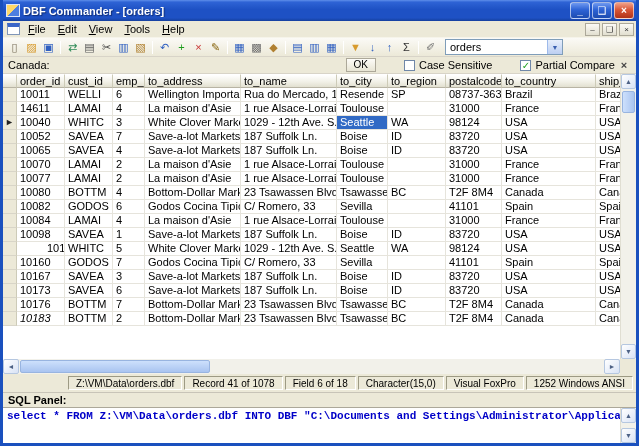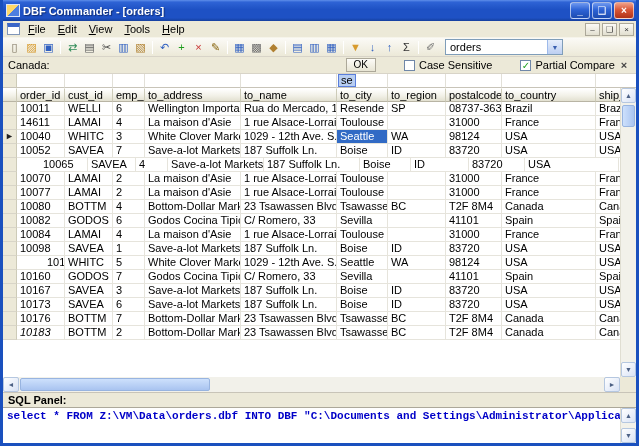--- a/index.html
+++ b/index.html
@@ -176,33 +176,20 @@
       <span>Case Sensitive</span>
     </span>
     <span class="cb">
       <span class="cb-box" id="partial-box">✓</span>
       <span>Partial Compare</span>
     </span>
     <span class="filter-close">×</span>
   </div>
 
   <div class="grid-area">
-    <div class="filter-row" id="filter-row">
-        <div class="fcell marker" style="width: 14px; flex: 0 0 14px;"></div>
-        <div class="fcell" style="width: 48px; flex: 0 0 48px;"></div>
-        <div class="fcell" style="width: 48px; flex: 0 0 48px;"></div>
-        <div class="fcell" style="width: 32px; flex: 0 0 32px;"></div>
-        <div class="fcell" style="width: 96px; flex: 0 0 96px;"></div>
-        <div class="fcell" style="width: 96px; flex: 0 0 96px;"></div>
-        <div class="fcell focus" style="width: 51px; flex: 0 0 51px;"><span class="fsel">se</span></div>
-        <div class="fcell" style="width: 58px; flex: 0 0 58px;"></div>
-        <div class="fcell" style="width: 56px; flex: 0 0 56px;"></div>
-        <div class="fcell" style="width: 94px; flex: 0 0 94px;"></div>
-        <div class="fcell" style="width: 80px; flex: 0 0 80px;"></div>
-      </div>
     <div class="grid-mid">
       <div class="grid-cols">
         <div class="grid-header" id="grid-header">
             <div class="hcell marker" style="width: 14px; flex: 0 0 14px;"></div>
             <div class="hcell" style="width: 48px; flex: 0 0 48px;">order_id</div>
             <div class="hcell" style="width: 48px; flex: 0 0 48px;">cust_id</div>
             <div class="hcell" style="width: 32px; flex: 0 0 32px;">emp_id</div>
             <div class="hcell" style="width: 96px; flex: 0 0 96px;">to_address</div>
             <div class="hcell" style="width: 96px; flex: 0 0 96px;">to_name</div>
             <div class="hcell" style="width: 51px; flex: 0 0 51px;">to_city</div>
@@ -259,21 +246,21 @@
               <div class="gcell" style="width: 96px; flex: 0 0 96px;">Save-a-lot Markets</div>
               <div class="gcell" style="width: 96px; flex: 0 0 96px;">187 Suffolk Ln.</div>
               <div class="gcell" style="width: 51px; flex: 0 0 51px;">Boise</div>
               <div class="gcell" style="width: 58px; flex: 0 0 58px;">ID</div>
               <div class="gcell" style="width: 56px; flex: 0 0 56px;">83720</div>
               <div class="gcell" style="width: 94px; flex: 0 0 94px;">USA</div>
               <div class="gcell" style="width: 80px; flex: 0 0 80px;">USA</div>
             </div>
             <div class="grow">
               <div class="gcell marker" style="width: 14px; flex: 0 0 14px;"></div>
-              <div class="gcell" style="width: 48px; flex: 0 0 48px; margin-left: 23px;">10065</div>
+              <div class="gcell" style="width: 48px; flex: 0 0 48px;">10065</div>
               <div class="gcell" style="width: 48px; flex: 0 0 48px;">SAVEA</div>
               <div class="gcell" style="width: 32px; flex: 0 0 32px;">4</div>
               <div class="gcell" style="width: 96px; flex: 0 0 96px;">Save-a-lot Markets</div>
               <div class="gcell" style="width: 96px; flex: 0 0 96px;">187 Suffolk Ln.</div>
               <div class="gcell" style="width: 51px; flex: 0 0 51px;">Boise</div>
               <div class="gcell" style="width: 58px; flex: 0 0 58px;">ID</div>
               <div class="gcell" style="width: 56px; flex: 0 0 56px;">83720</div>
               <div class="gcell" style="width: 94px; flex: 0 0 94px;">USA</div>
               <div class="gcell" style="width: 80px; flex: 0 0 80px;">USA</div>
             </div>
@@ -448,20 +435,31 @@
         <span class="hbtn">◄</span>
         <span class="htrack">
           <span class="hthumb"></span>
         </span>
         <span class="hbtn">►</span>
       </div>
       <div class="corner"></div>
     </div>
   </div>
 
+  <div class="statusbar1">
+    <span class="sb-spacer"></span>
+    <span id="status-panels" style="display:flex;gap:2px;">
+        <span class="sb-panel">Z:\VM\Data\orders.dbf</span>
+        <span class="sb-panel">Record 41 of 1078</span>
+        <span class="sb-panel">Field 6 of 18</span>
+        <span class="sb-panel">Character(15,0)</span>
+        <span class="sb-panel">Visual FoxPro</span>
+        <span class="sb-panel">1252 Windows ANSI</span>
+      </span>
+  </div>
 
   <div class="sql-label-row">SQL Panel:</div>
   <div class="sql-row">
     <div class="sql-box">select * FROM Z:\VM\Data\orders.dbf INTO DBF "C:\Documents and Settings\Administrator\Application Data\DBF C</div>
     <div class="sql-scroll">
       <span class="sbtn">▲</span>
       <span class="vtrack"></span>
       <span class="sbtn">▼</span>
     </div>
   </div>

